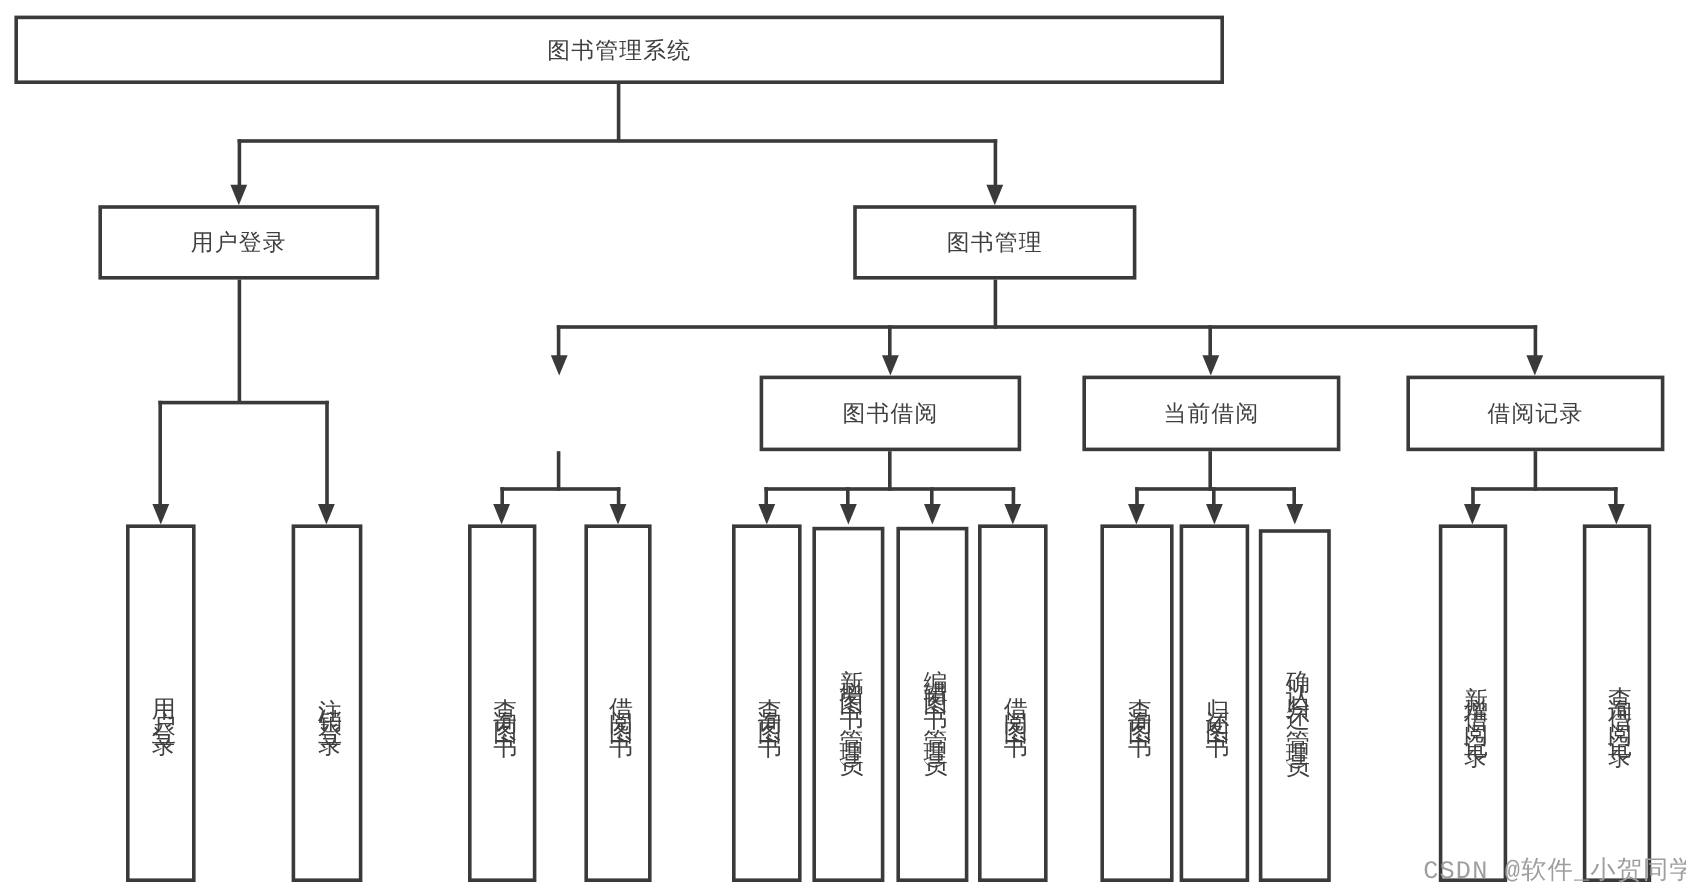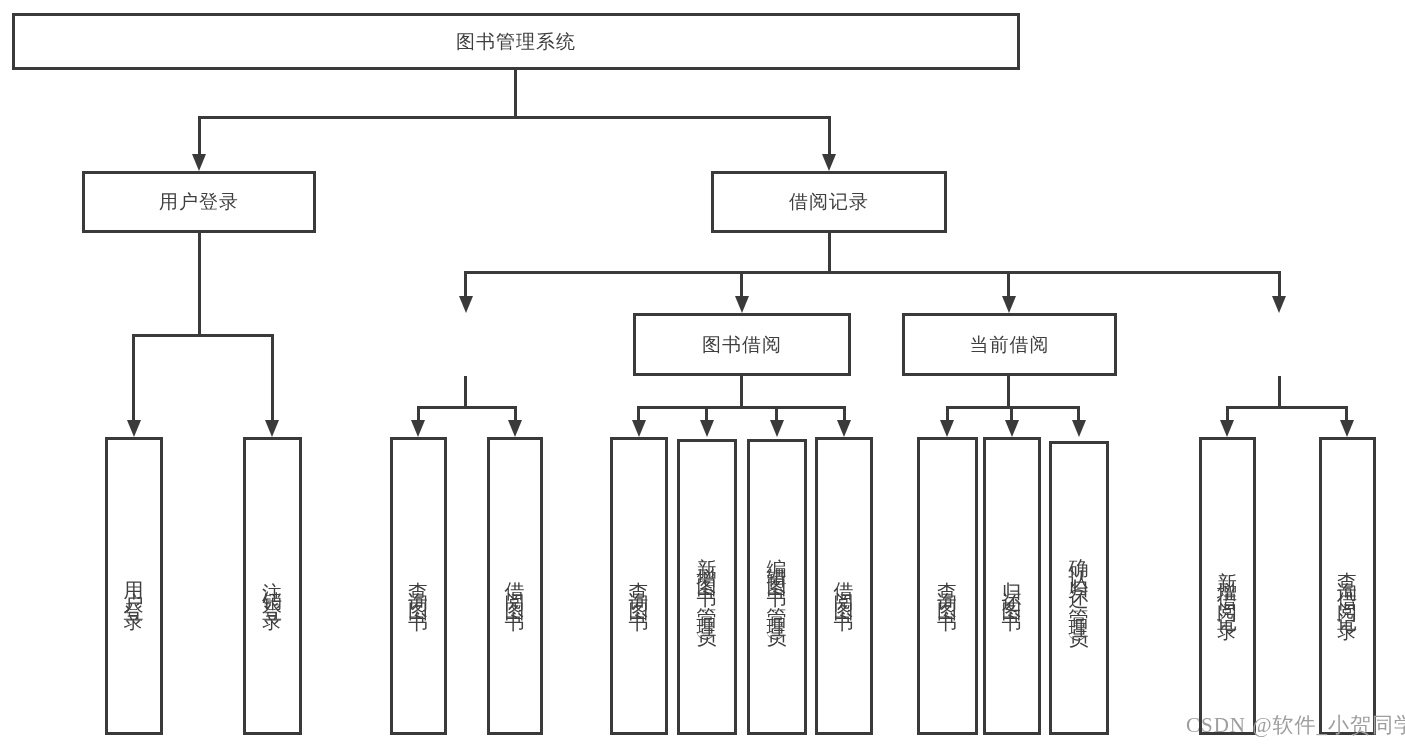--- a/index.html
+++ b/index.html
@@ -7,21 +7,21 @@
     --text:#3f3f3f;
     --wm:#9e9e9e;
     --bg:#ffffff;
   }
   html,body{margin:0;padding:0;background:var(--bg);}
   #canvas{
     position:relative;
     width:1405px;height:747px;
     background:var(--bg);
     overflow:hidden;
-    font-family:Liberation Serif, serif;
+    font-family:Liberation Mono, monospace;
   }
   .box{
     position:absolute;
     box-sizing:border-box;
     border:3px solid var(--line);
     background:#fff;
     display:flex;align-items:center;justify-content:center;
     color:var(--text);
     font-size:19px;
     letter-spacing:1px;
@@ -64,21 +64,21 @@
   <div class="ln" style="left:198px;top:116px;width:633px;height:3px"></div>
   <div class="ln" style="left:198px;top:116px;width:3px;height:40px"></div>
   <div class="arrow" style="left:192px;top:154px"></div>
   <div class="ln" style="left:828px;top:116px;width:3px;height:40px"></div>
   <div class="arrow" style="left:822px;top:154px"></div>
 
   <div class="box" style="left:82px;top:171px;width:234px;height:62px">
     <span>用户登录</span>
   </div>
   <div class="box" style="left:711px;top:171px;width:236px;height:62px">
-    <span>借阅记录</span>
+    <span>图书管理</span>
   </div>
 
   <div class="ln" style="left:198px;top:233px;width:3px;height:103px"></div>
   <div class="ln" style="left:132px;top:334px;width:142px;height:3px"></div>
   <div class="ln" style="left:132px;top:334px;width:3px;height:88px"></div>
   <div class="arrow" style="left:127px;top:420px"></div>
   <div class="ln" style="left:271px;top:334px;width:3px;height:88px"></div>
   <div class="arrow" style="left:265px;top:420px"></div>
 
   <div class="ln" style="left:828px;top:233px;width:3px;height:41px"></div>
@@ -90,20 +90,23 @@
   <div class="ln" style="left:1007px;top:271px;width:3px;height:29px"></div>
   <div class="arrow" style="left:1002px;top:296px"></div>
   <div class="ln" style="left:1278px;top:271px;width:3px;height:29px"></div>
   <div class="arrow" style="left:1272px;top:296px"></div>
 
   <div class="box" style="left:902px;top:313px;width:215px;height:63px">
     <span>当前借阅</span>
   </div>
   <div class="box" style="left:633px;top:313px;width:218px;height:63px">
     <span>图书借阅</span>
+  </div>
+  <div class="box" style="left:1172px;top:313px;width:215px;height:63px">
+    <span>借阅记录</span>
   </div>
 
   <div class="ln" style="left:464px;top:376px;width:3px;height:33px"></div>
   <div class="ln" style="left:417px;top:406px;width:100px;height:3px"></div>
   <div class="ln" style="left:417px;top:406px;width:3px;height:16px"></div>
   <div class="arrow" style="left:411px;top:420px"></div>
   <div class="ln" style="left:514px;top:406px;width:3px;height:16px"></div>
   <div class="arrow" style="left:508px;top:420px"></div>
 
   <div class="ln" style="left:740px;top:376px;width:3px;height:33px"></div>

